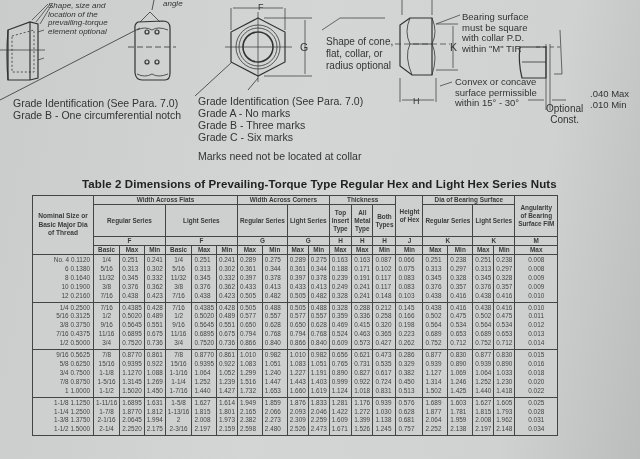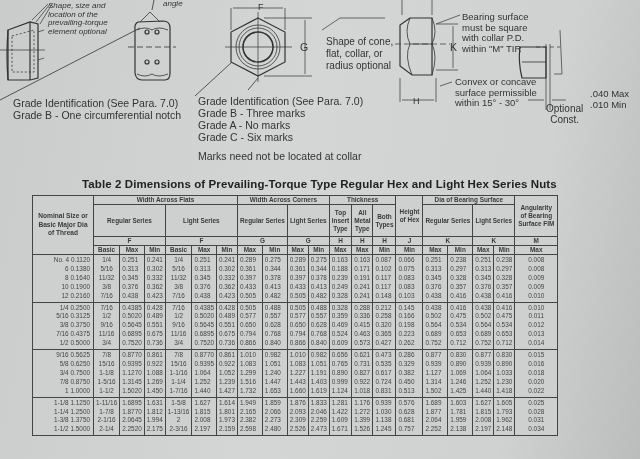--- a/index.html
+++ b/index.html
@@ -150,22 +150,22 @@
   <div>.040 Max</div>
   <div>.010 Min</div>
 </div>
 
 <div class="grade" style="left:13px;top:97px;">
   <div class="u">Grade Identification (See Para. 7.0)</div>
   <div>Grade B - One circumferential notch</div>
 </div>
 <div class="grade" style="left:198px;top:95px;">
   <div class="u">Grade Identification (See Para. 7.0)</div>
+  <div>Grade A - No marks</div>
   <div>Grade B - Three marks</div>
-  <div>Grade A - No marks</div>
   <div>Grade C - Six marks</div>
 </div>
 <div class="note">Marks need not be located at collar</div>
 
 <div class="tbl-title">Table 2   Dimensions of Prevailing-Torque Type Regular Hex and Light Hex Series Nuts</div>
 
 <table class="nuts">
   <thead>
     <tr>
       <th rowspan="4" colspan="2" style="width:56px;font-size:6.6px;line-height:8.6px;">Nominal Size or Basic Major Dia of Thread</th>

